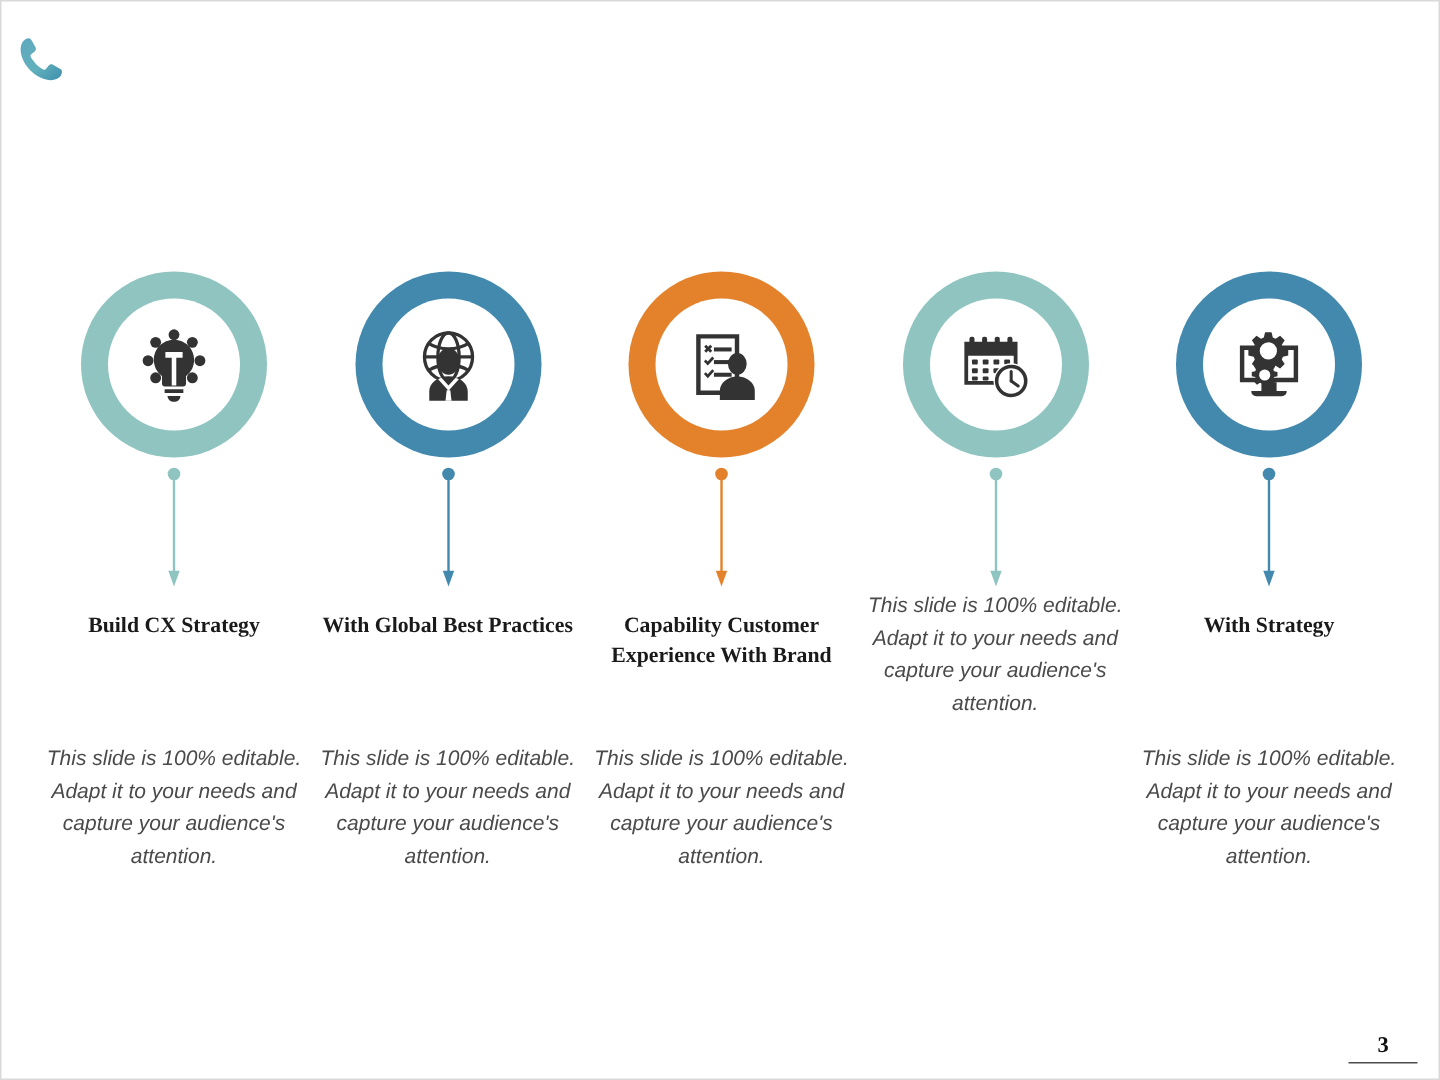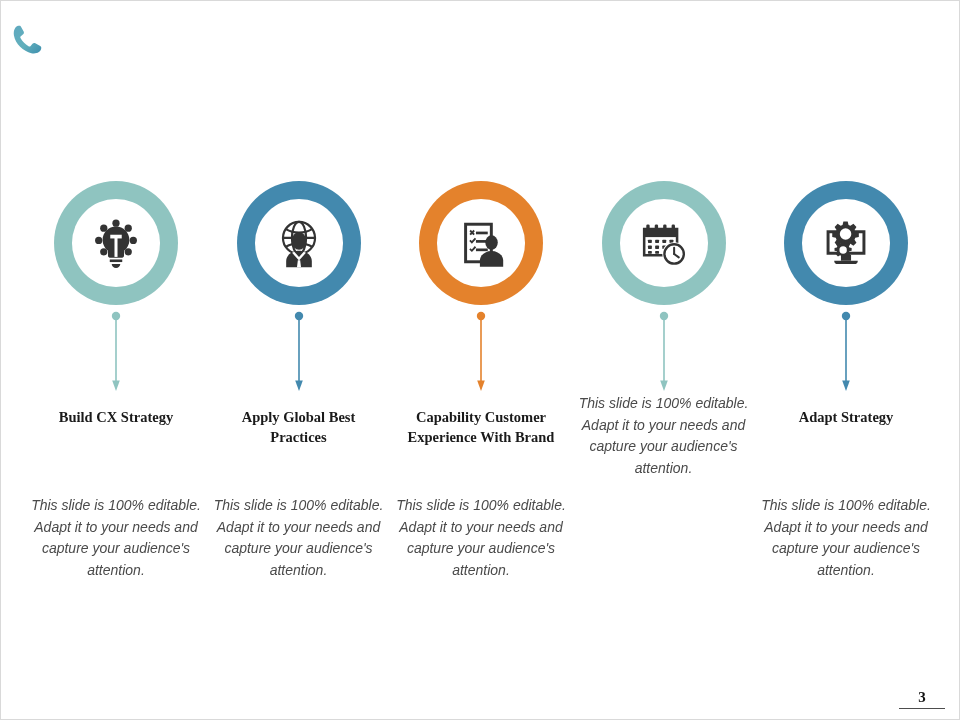--- a/index.html
+++ b/index.html
@@ -218,21 +218,21 @@
           </svg>
         </div>
       </div>
       <div class="connector">
         <svg viewBox="0 0 14 82" aria-hidden="true">
           <circle cx="7" cy="5" r="4.2" fill="#4389AE"></circle>
           <line x1="7" y1="8" x2="7" y2="70" stroke="#4389AE" stroke-width="1.6"></line>
           <polygon points="7,80 3.2,69.5 10.8,69.5" fill="#4389AE"></polygon>
         </svg>
       </div>
-      <div class="col-heading">Apply Global Best Practices</div>
+      <div class="col-heading">With Global Best Practices</div>
       <div class="col-body">This slide is 100% editable. Adapt it to your needs and capture your audience's attention.</div>
     </div>
 
     <div class="col">
       <div class="ring" style="background:#E4822C;">
         <div class="ring-inner">
           <svg viewBox="0 0 64 64" aria-hidden="true">
             <g fill="#333333">
               <path d="M12 8h34v48H12z"></path>
               <path d="M15.5 11.5h27v41h-27z" fill="#ffffff"></path>
@@ -322,21 +322,21 @@
           </svg>
         </div>
       </div>
       <div class="connector">
         <svg viewBox="0 0 14 82" aria-hidden="true">
           <circle cx="7" cy="5" r="4.2" fill="#4389AE"></circle>
           <line x1="7" y1="8" x2="7" y2="70" stroke="#4389AE" stroke-width="1.6"></line>
           <polygon points="7,80 3.2,69.5 10.8,69.5" fill="#4389AE"></polygon>
         </svg>
       </div>
-      <div class="col-heading">Adapt Strategy</div>
+      <div class="col-heading">With Strategy</div>
       <div class="col-body">This slide is 100% editable. Adapt it to your needs and capture your audience's attention.</div>
     </div>
 
   </div>
 
   <div class="page-number-wrap">
     <span class="page-number">3</span>
   </div>
 
 </div>

